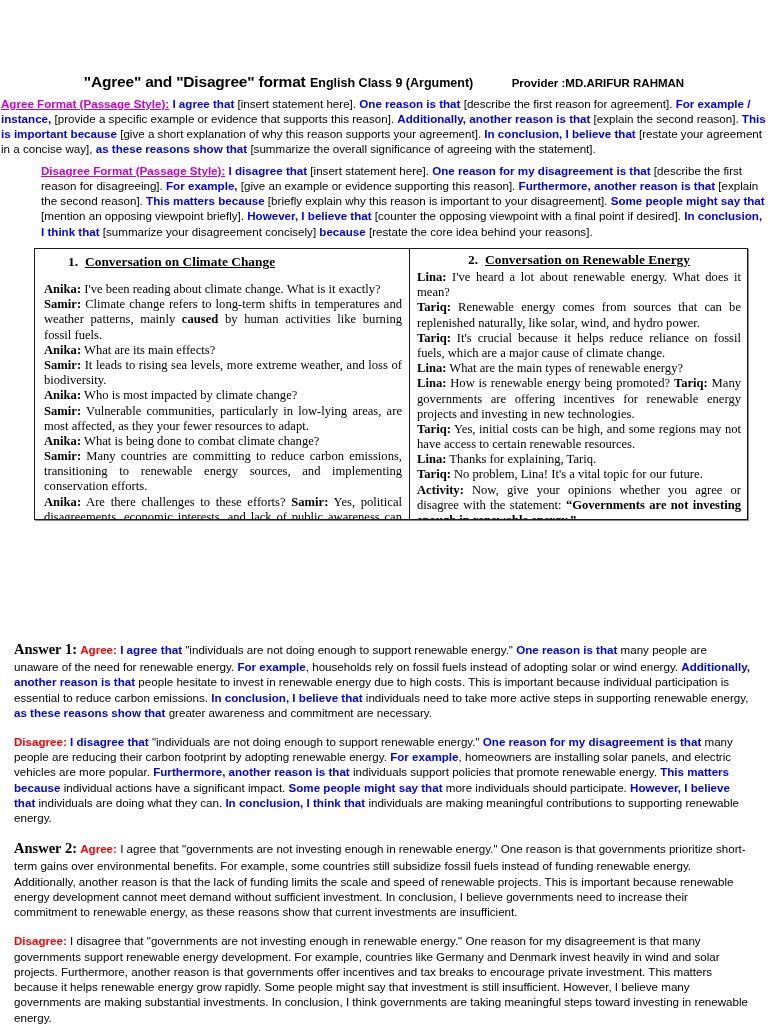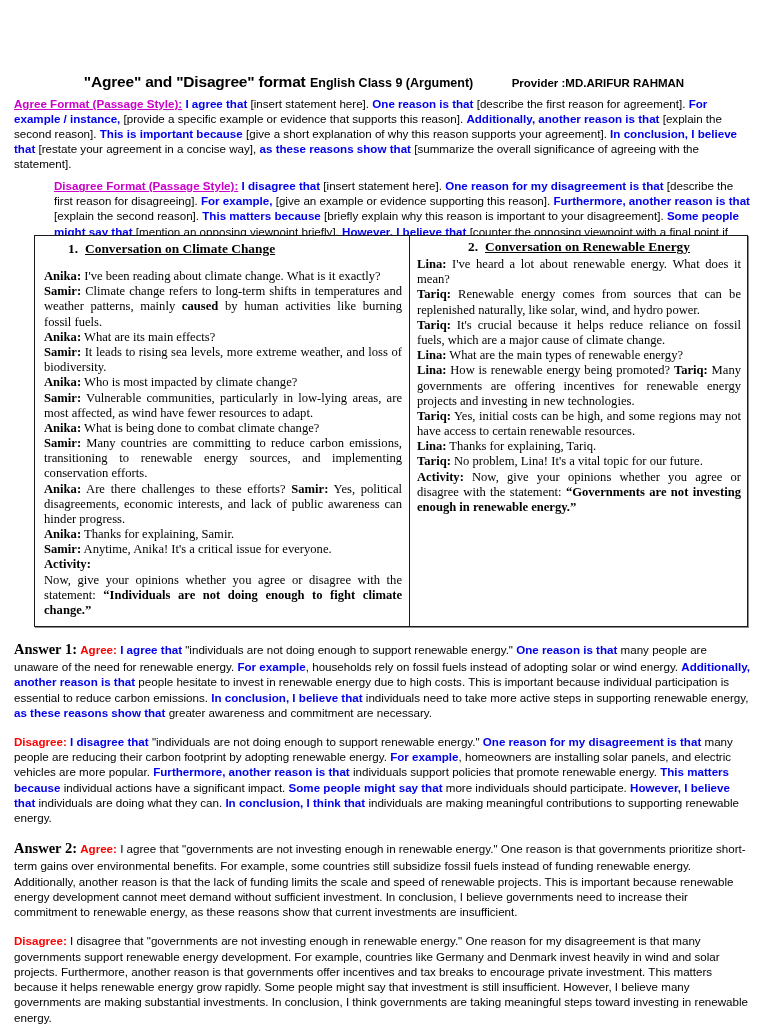--- a/index.html
+++ b/index.html
@@ -46,43 +46,43 @@
     font-weight: bold;
     font-size: 11.5px;
     margin-left: 34px;
   }
 
   
   .fmt-block {
     font-family: "Liberation Sans", sans-serif;
     font-size: 11.6px;
     line-height: 1.30;
-    padding: 0 14px;
+    padding: 0 1px;
     text-align: left;
     margin-top: 6px;
   }
   .fmt-block.second { margin-top: 7px; margin-left: 40px; }
   .lbl-magenta {
     color: #cc00cc;
     font-weight: bold;
     text-decoration: underline;
   }
   .kw-blue {
     color: #0000ee;
     font-weight: bold;
   }
   .plain { color: #000000; font-weight: normal; }
 
   
   .conv-table {
     position: absolute;
     left: 34px;
-    top: 235px;
+    top: 248px;
     width: 714px;
-    height: 392px;
+    height: 272px;
     border: 1.6px solid #1a1a1a;
     box-sizing: border-box;
     display: flex;
     background: #ffffff;
     box-shadow: 1px 1px 0 rgba(0,0,0,0.45);
   }
   .col {
     box-sizing: border-box;
     font-family: "Liberation Serif", serif;
     font-size: 12.6px;
@@ -165,21 +165,21 @@
     <div class="col col-left">
       <div class="col-head">
         <span class="num">1.</span><span class="ttl">Conversation on Climate Change</span>
       </div>
       <div>
           <div class="line"><span class="spk">Anika:</span><span> I've been reading about climate change. What is it exactly?</span></div>
           <div class="line"><span class="spk">Samir:</span><span> Climate change refers to long-term shifts in temperatures and weather patterns, mainly </span><span class="bold">caused</span><span> by human activities like burning fossil fuels.</span></div>
           <div class="line"><span class="spk">Anika:</span><span> What are its main effects?</span></div>
           <div class="line"><span class="spk">Samir:</span><span> It leads to rising sea levels, more extreme weather, and loss of biodiversity.</span></div>
           <div class="line"><span class="spk">Anika:</span><span> Who is most impacted by climate change?</span></div>
-          <div class="line"><span class="spk">Samir:</span><span> Vulnerable communities, particularly in low-lying areas, are most affected, as wind have fewer resources to adapt.</span></div>
+          <div class="line"><span class="spk">Samir:</span><span> Vulnerable communities, particularly in low-lying areas, are most affected, as they your fewer resources to adapt.</span></div>
           <div class="line"><span class="spk">Anika:</span><span> What is being done to combat climate change?</span></div>
           <div class="line"><span class="spk">Samir:</span><span> Many countries are committing to reduce carbon emissions, transitioning to renewable energy sources, and implementing conservation efforts.</span></div>
           <div class="line"><span class="spk">Anika:</span><span> Are there challenges to these efforts? </span><span class="spk">Samir:</span><span> Yes, political disagreements, economic interests, and lack of public awareness can hinder progress.</span></div>
           <div class="line"><span class="spk">Anika:</span><span> Thanks for explaining, Samir.</span></div>
           <div class="line"><span class="spk">Samir:</span><span> Anytime, Anika! It's a critical issue for everyone.</span></div>
         </div>
       <div class="line">
         <span class="spk">Activity:</span>
       </div>
       <div class="line">

